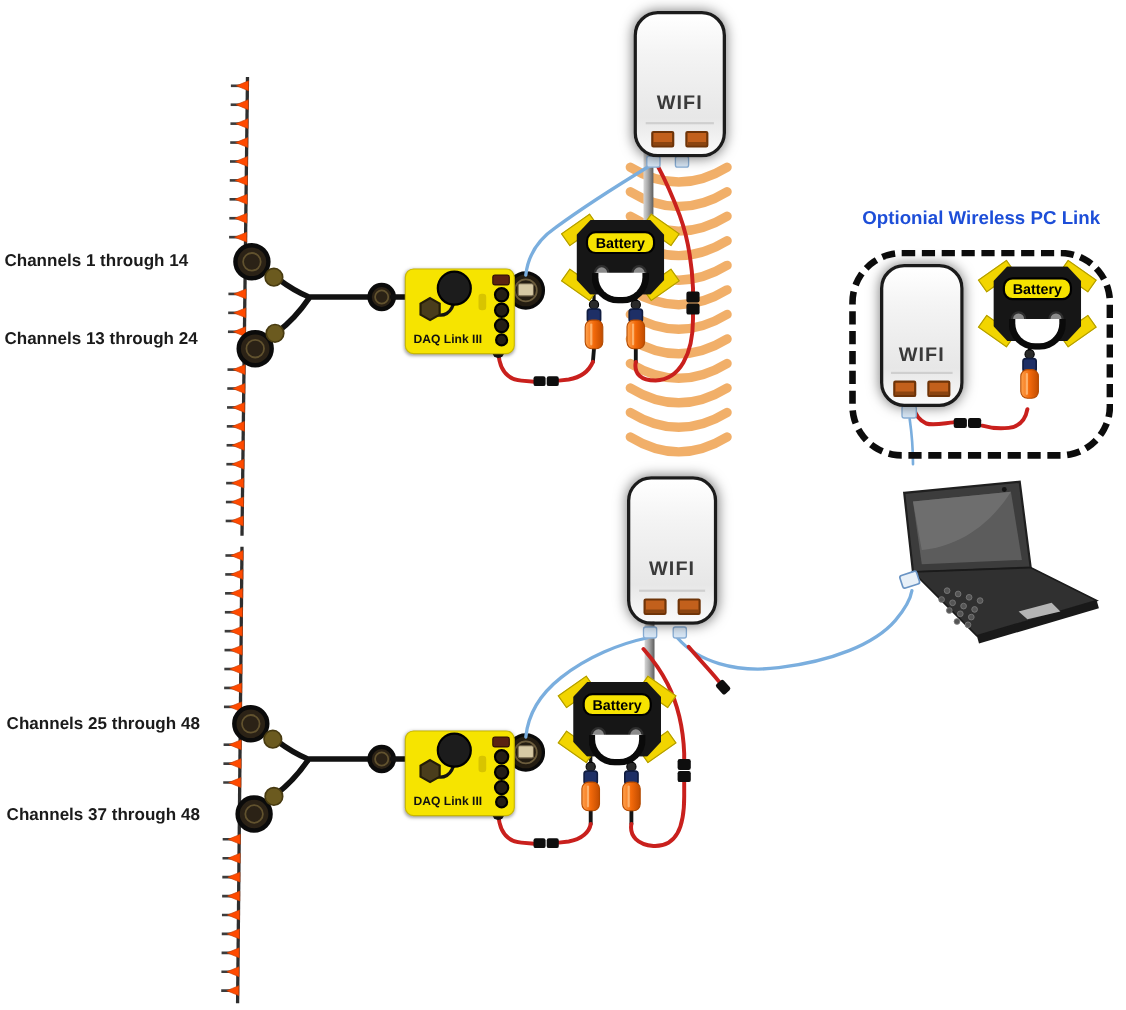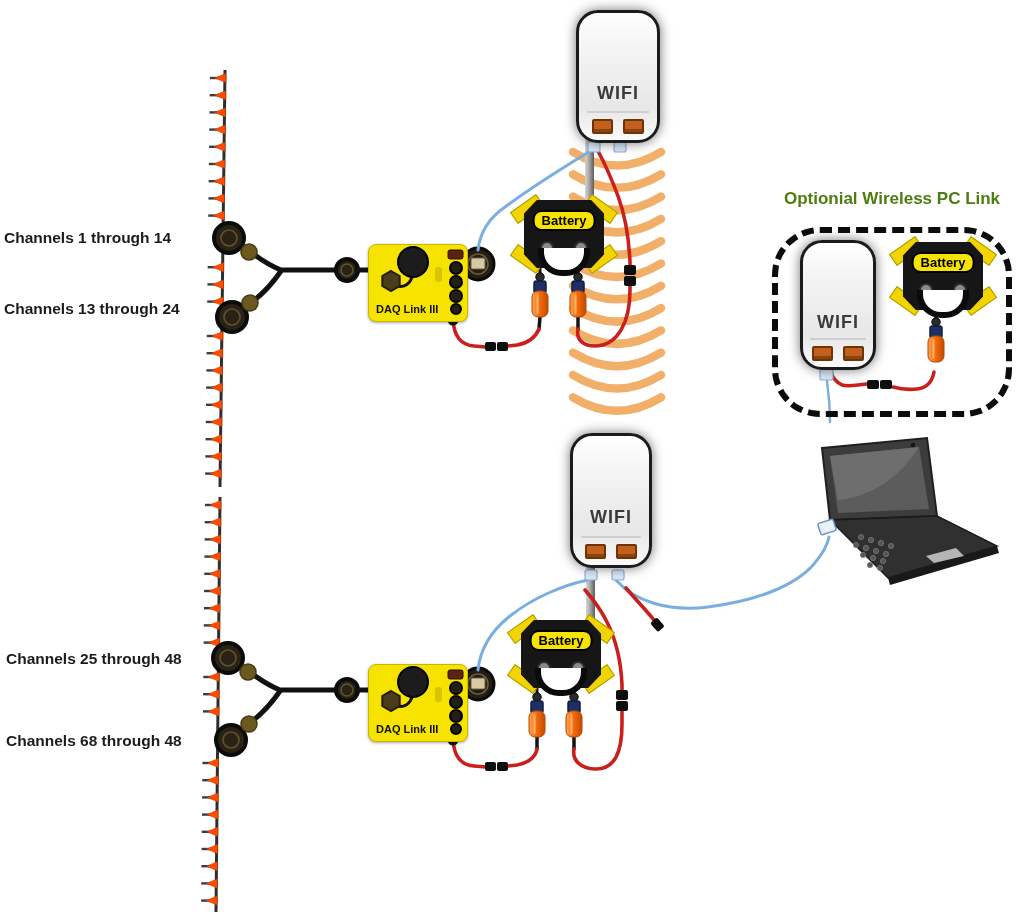--- a/index.html
+++ b/index.html
@@ -29,21 +29,21 @@
   .stem{stroke:#141414;stroke-width:3;}
   .post{fill:#2a2a2a;stroke:#000;stroke-width:1;}
   .cap{fill:var(--connector_navy,#1e2f66);stroke:#101c40;stroke-width:1.5;}
   .obody{fill:url(#gradOrange);stroke:#b34a00;stroke-width:1;}
   .osheen{stroke:#ffc080;stroke-width:2;opacity:.8;stroke-linecap:round;}
   .daq-nub{fill:#141414;}
 
   
   .chan-label{position:absolute;font-weight:bold;font-size:15.5px;color:#1b1b1b;white-space:nowrap;}
   .diagram-title{position:absolute;left:768px;top:189px;width:248px;text-align:center;
-                 font-weight:bold;font-size:17px;color:#4d7c0f;white-space:nowrap;}
+                 font-weight:bold;font-size:17px;color:#1d4ed8;white-space:nowrap;}
 
   
   .wifi{position:absolute;border:3px solid #1b1b1b;border-radius:22px;
         background:linear-gradient(180deg,#ffffff 0%,#f4f4f4 28%,#e7e7e7 74%,#fafafa 100%);
         box-shadow:0 0 12px rgba(0,0,0,.55);}
   .wifi-label{position:absolute;left:0;right:0;top:44%;text-align:center;
               font-weight:bold;font-size:18px;color:#3a3a3a;letter-spacing:1px;margin-top:14px;}
   .wifi-ports{position:absolute;bottom:6px;left:10%;right:10%;border-top:2px solid #cfcfcf;
               display:flex;justify-content:center;gap:10px;padding-top:6px;}
   .wifi-port{width:17px;height:11px;background:var(--port_orange,#c2601c);
@@ -336,21 +336,21 @@
       <rect class="pigtail" x="614" y="142" width="12" height="10" rx="2"></rect>
       <rect class="pigtail" x="585" y="570" width="12" height="10" rx="2"></rect>
       <rect class="pigtail" x="612" y="570" width="12" height="10" rx="2"></rect>
       <rect class="pigtail" x="820" y="369" width="13" height="11" rx="2"></rect>
     </g>
   </svg>
 
   <div class="chan-label" style="left:4px;top:229px">Channels 1 through 14</div>
   <div class="chan-label" style="left:4px;top:300px">Channels 13 through 24</div>
   <div class="chan-label" style="left:6px;top:650px">Channels 25 through 48</div>
-  <div class="chan-label" style="left:6px;top:732px">Channels 68 through 48</div>
+  <div class="chan-label" style="left:6px;top:732px">Channels 37 through 48</div>
 
   <div class="daq" style="left:368px;top:244px">
     <svg class="daq-art" width="98" height="76" viewBox="0 0 98 76">
       <path class="daq-cable" d="M 44 28 C 42 40, 34 44, 25 40"></path>
       <circle cx="44" cy="17" r="15" fill="#1c1c1c" stroke="#000" stroke-width="2"></circle>
       <polygon points="22,26 30.7,31 30.7,41 22,46 13.3,41 13.3,31" fill="#4a3d1c" stroke="#241d08" stroke-width="2"></polygon>
       <rect x="79" y="5" width="15" height="9" rx="2" fill="#5a2212" stroke="#2e0f06"></rect>
       <rect x="66" y="22" width="7" height="15" rx="3" fill="#d8c400"></rect>
       <g fill="#241e16" stroke="#000" stroke-width="2">
         <circle cx="87" cy="23" r="6"></circle>

